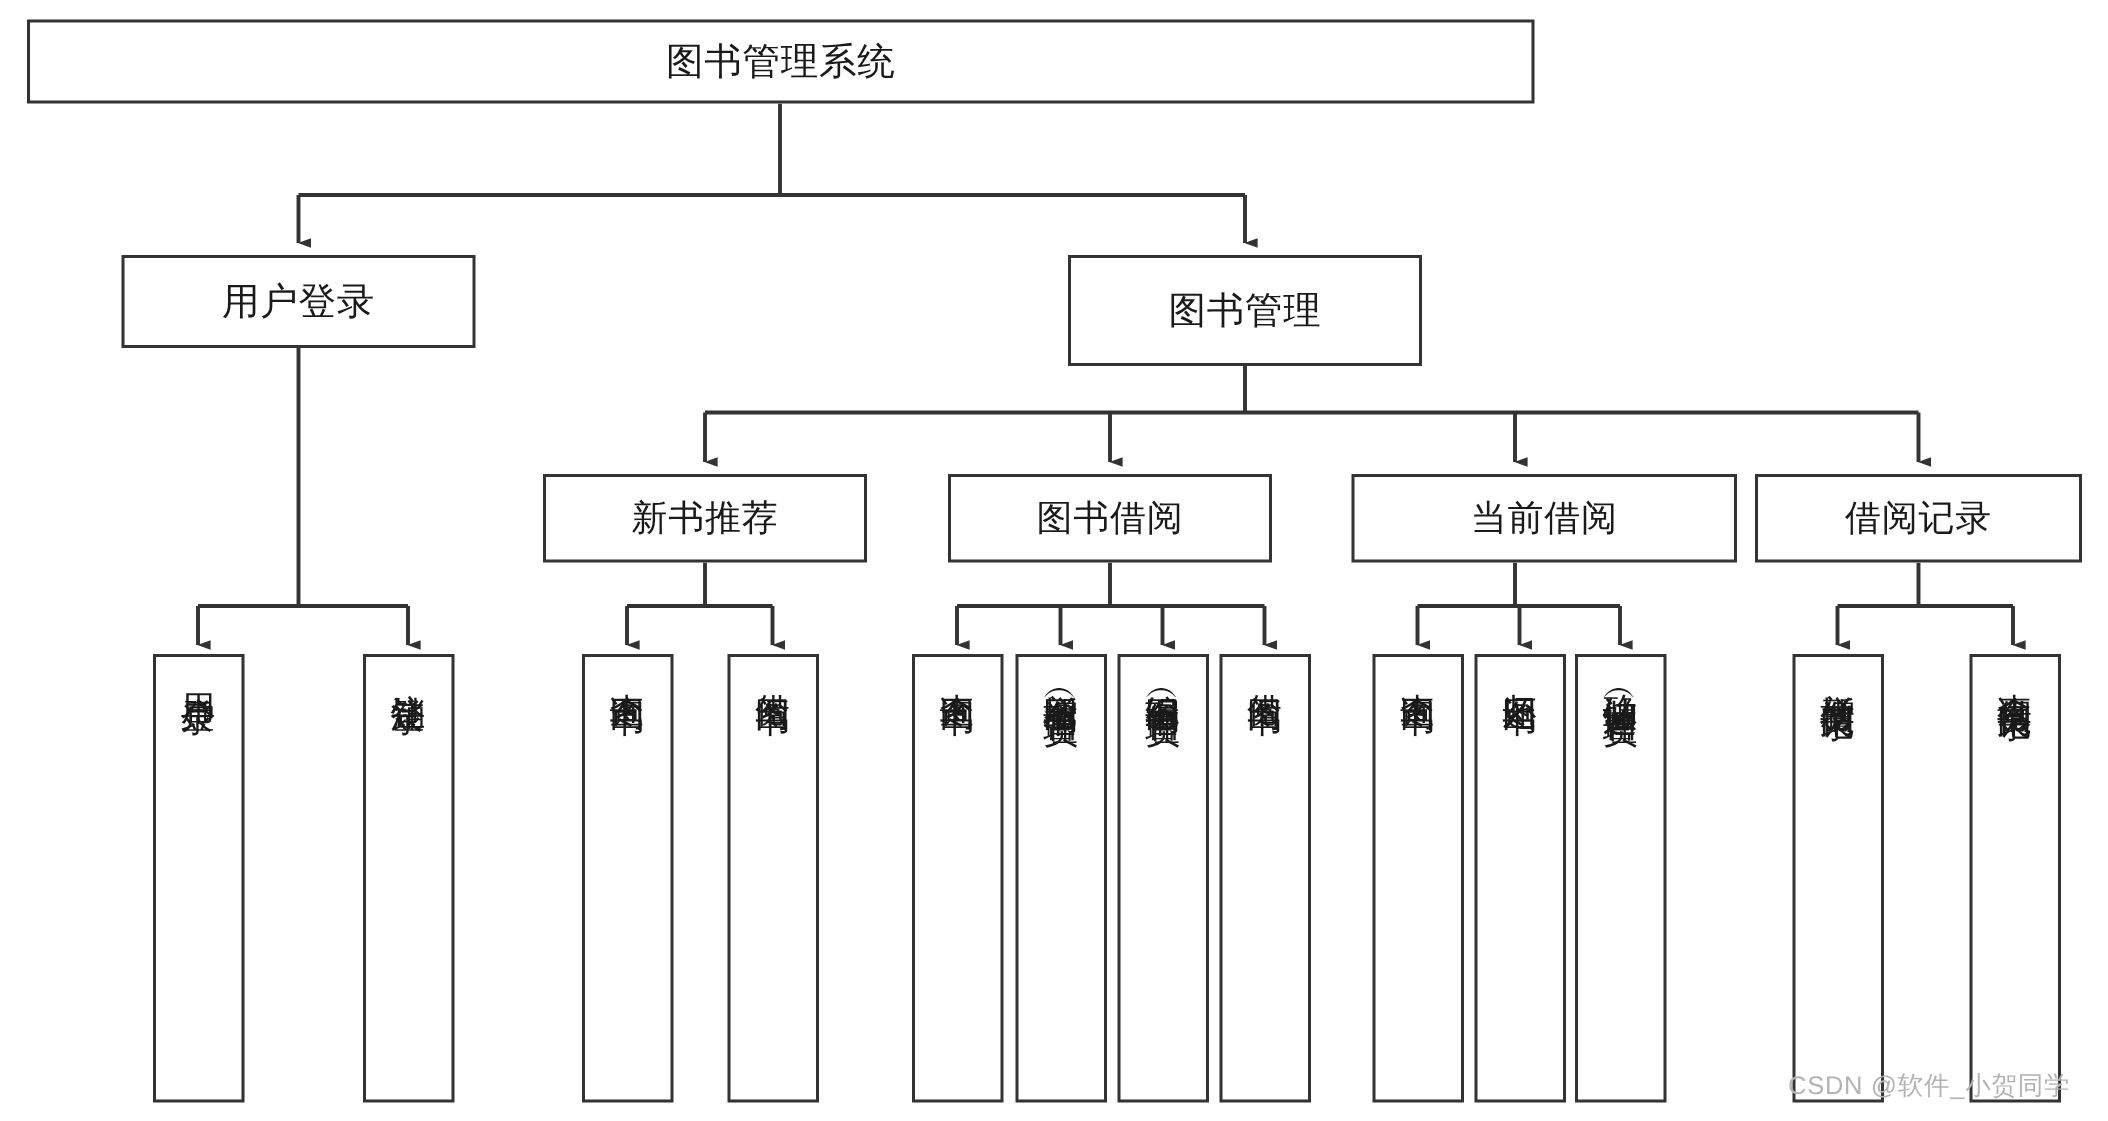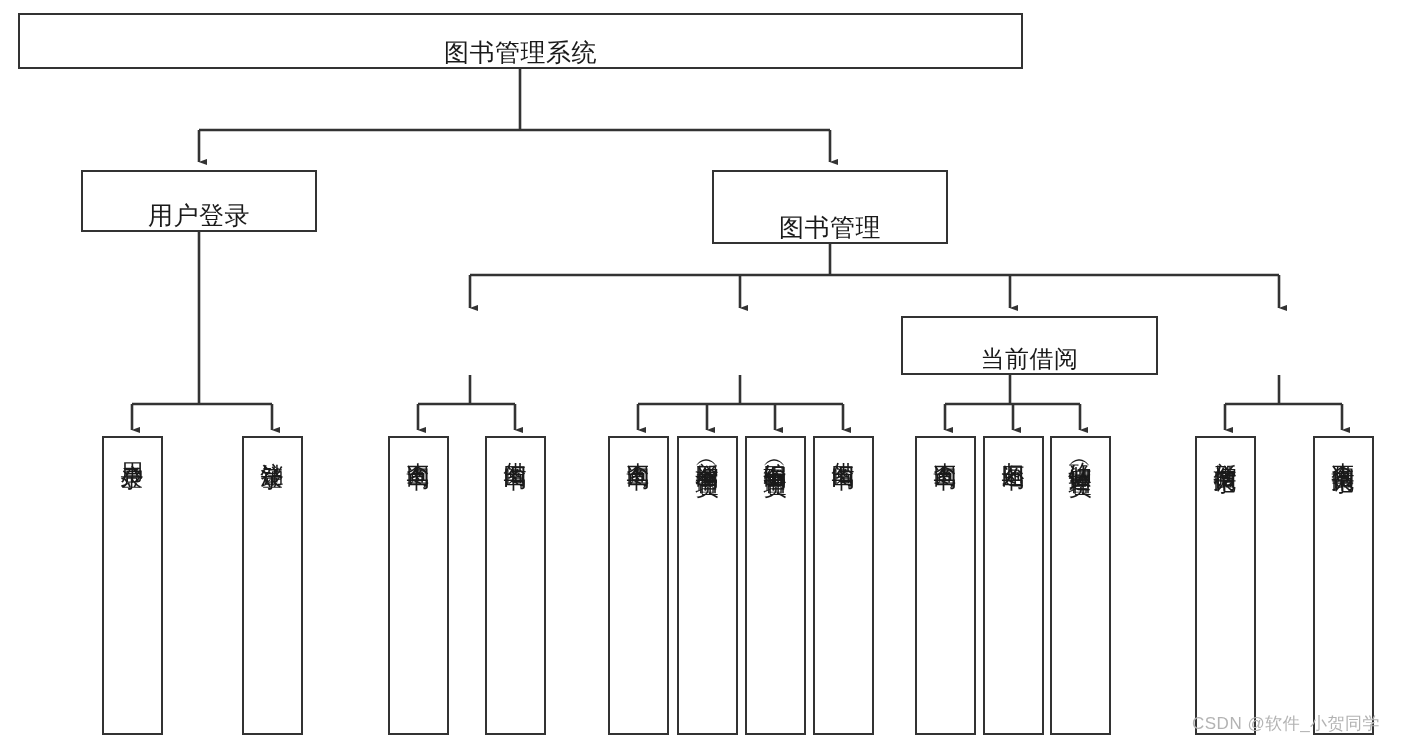--- a/index.html
+++ b/index.html
@@ -23,21 +23,21 @@
     top: 0;
     width: 1405px;
     height: 747px;
   }
   .node-box {
     position: absolute;
     box-sizing: border-box;
     border: 2.4px solid #333333;
     background: #ffffff;
     display: flex;
-    align-items: flex-end;
+    align-items: center;
     justify-content: center;
     color: #1a1a1a;
   }
   .node-label {
     font-size: 24px;
     line-height: 1.15;
     letter-spacing: 0.5px;
     white-space: nowrap;
     color: #1a1a1a;
   }
@@ -139,23 +139,32 @@
     <span class="node-label">图书管理系统</span>
   </div>
 
   <div class="node-box horizontal level-2" style="left:81px; top:170px; width:236px; height:62px;">
     <span class="node-label">用户登录</span>
   </div>
   <div class="node-box horizontal level-2" style="left:712px; top:170px; width:236px; height:74px;">
     <span class="node-label">图书管理</span>
   </div>
 
+  <div class="node-box horizontal level-3" style="left:362px; top:316px; width:216px; height:59px;">
+    <span class="node-label">新书推荐</span>
+  </div>
+  <div class="node-box horizontal level-3" style="left:632px; top:316px; width:216px; height:59px;">
+    <span class="node-label">图书借阅</span>
+  </div>
   <div class="node-box horizontal level-3" style="left:901px; top:316px; width:257px; height:59px;">
     <span class="node-label">当前借阅</span>
   </div>
+  <div class="node-box horizontal level-3" style="left:1170px; top:316px; width:218px; height:59px;">
+    <span class="node-label">借阅记录</span>
+  </div>
 
   <div class="node-box vertical" style="left:102px; top:436px; width:61px; height:299px;">
     <span class="node-label">用户登录</span>
   </div>
   <div class="node-box vertical" style="left:242px; top:436px; width:61px; height:299px;">
     <span class="node-label">注销登录</span>
   </div>
   <div class="node-box vertical" style="left:388px; top:436px; width:61px; height:299px;">
     <span class="node-label">查询图书</span>
   </div>

